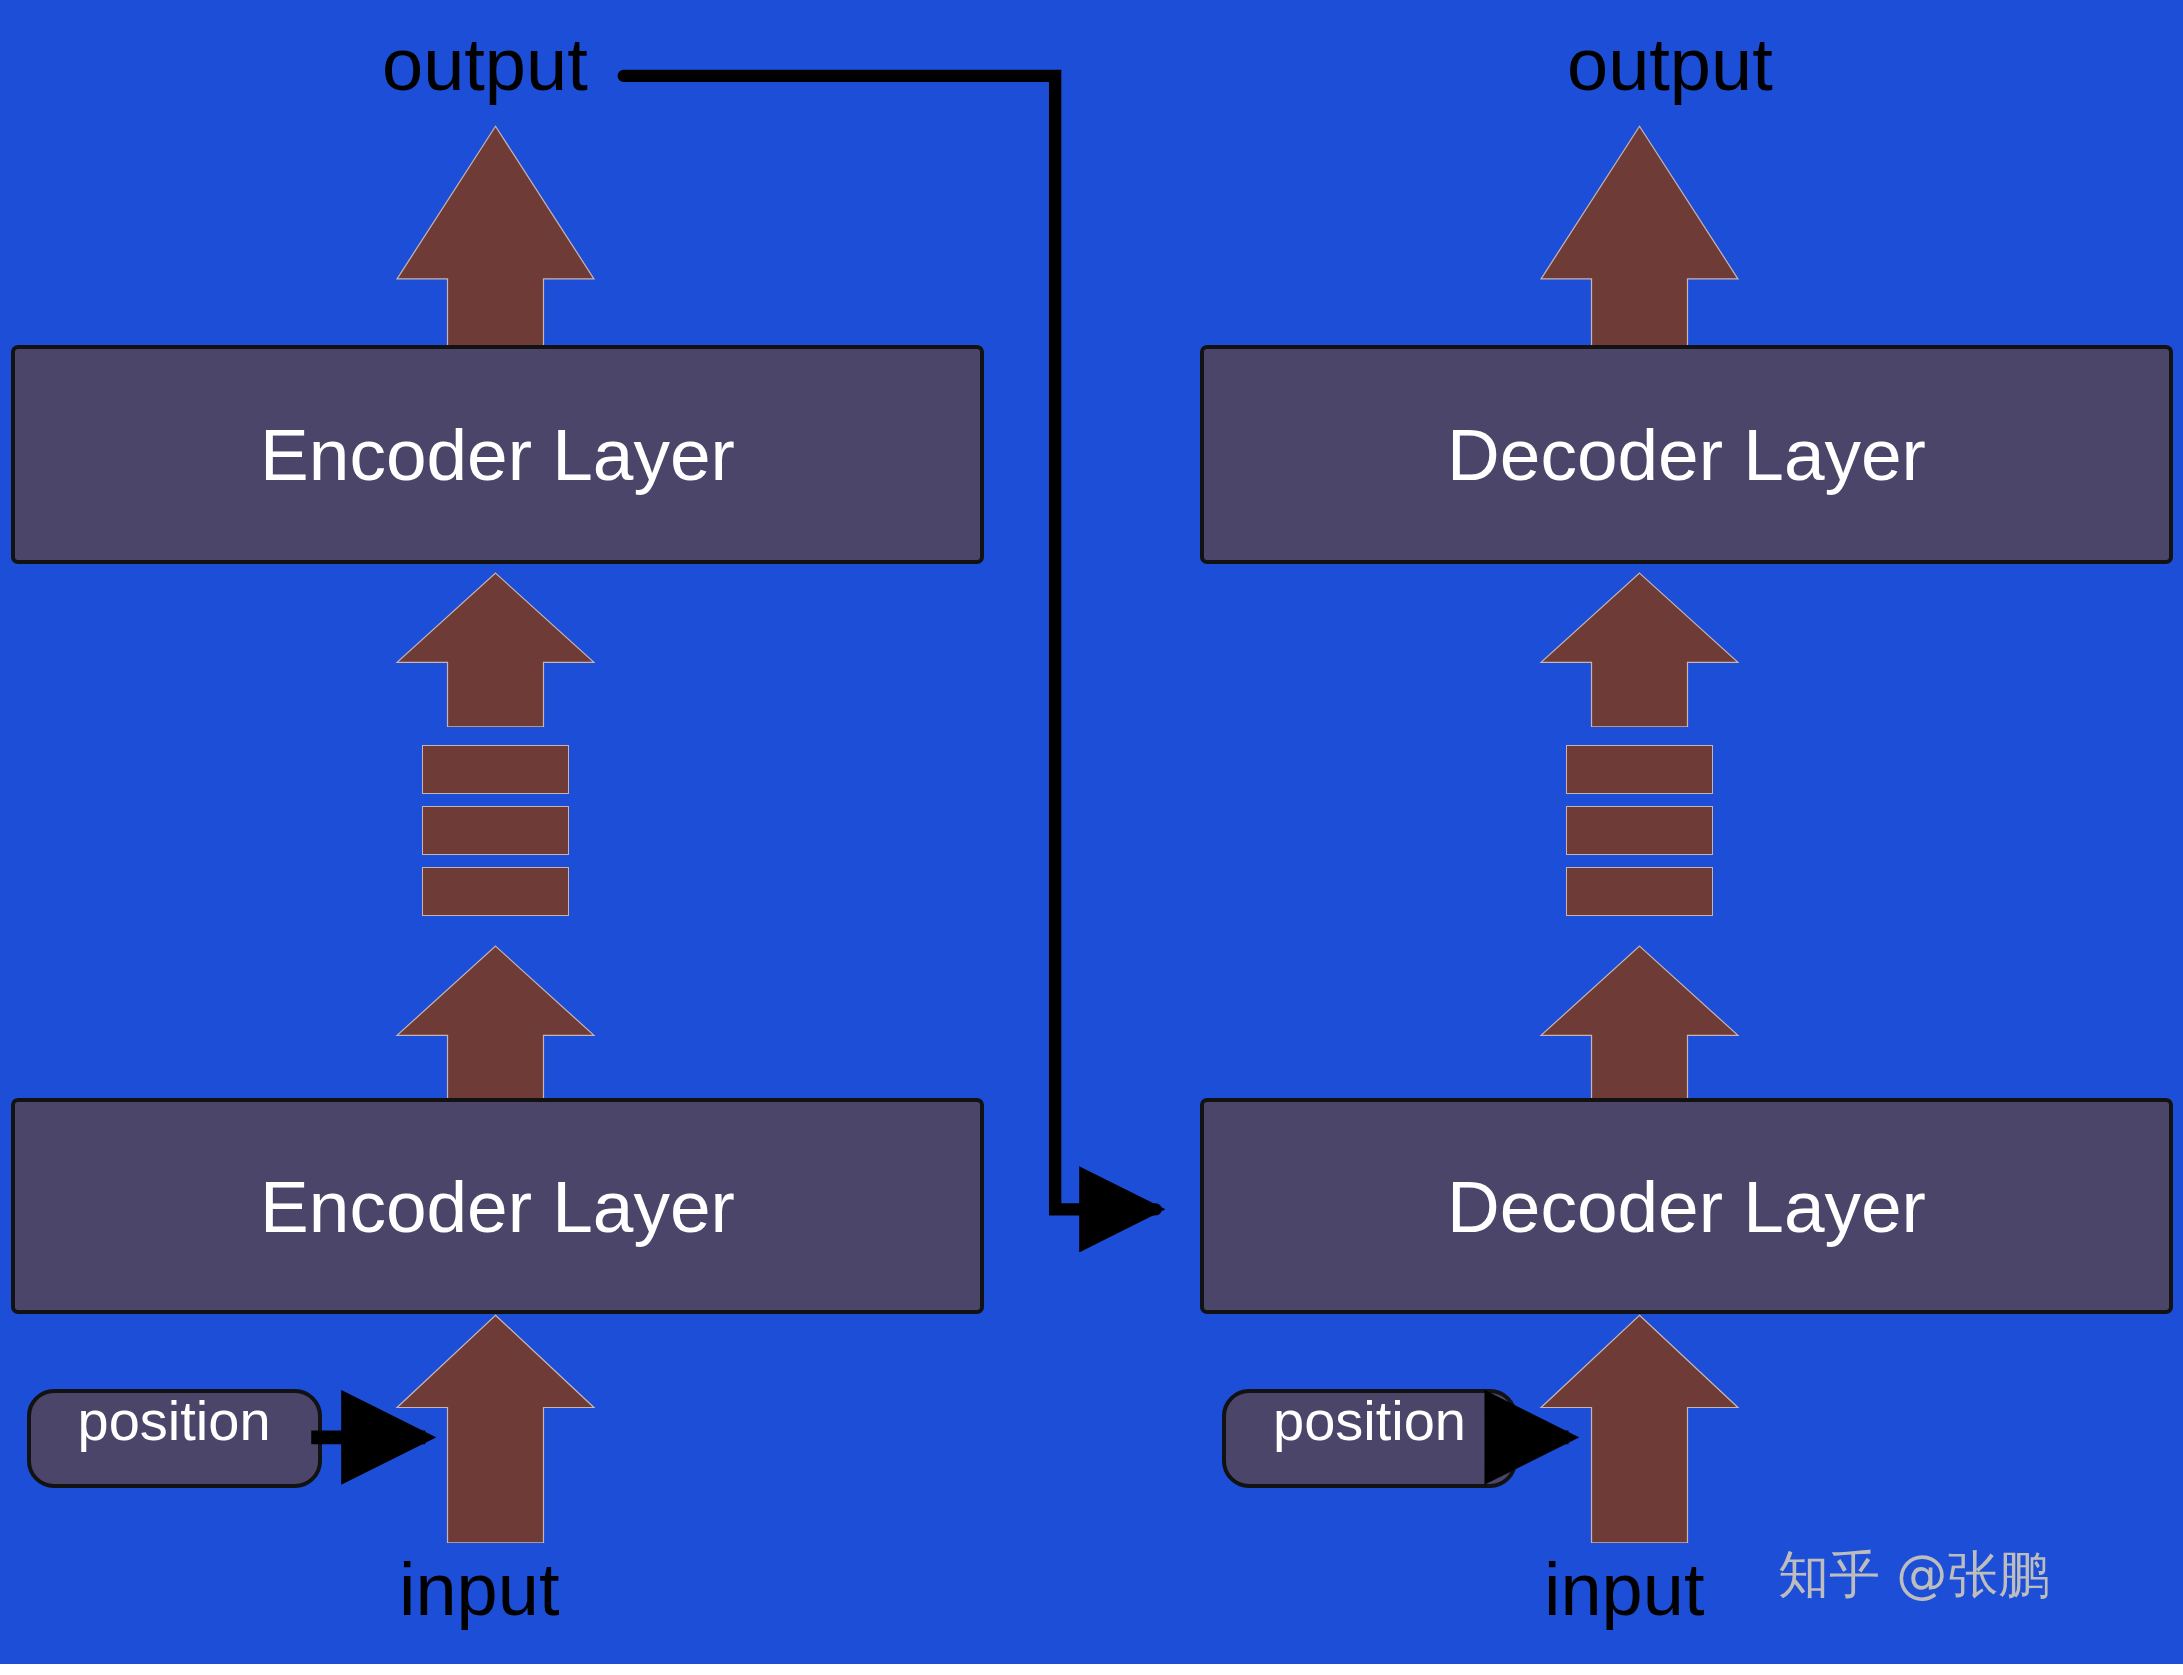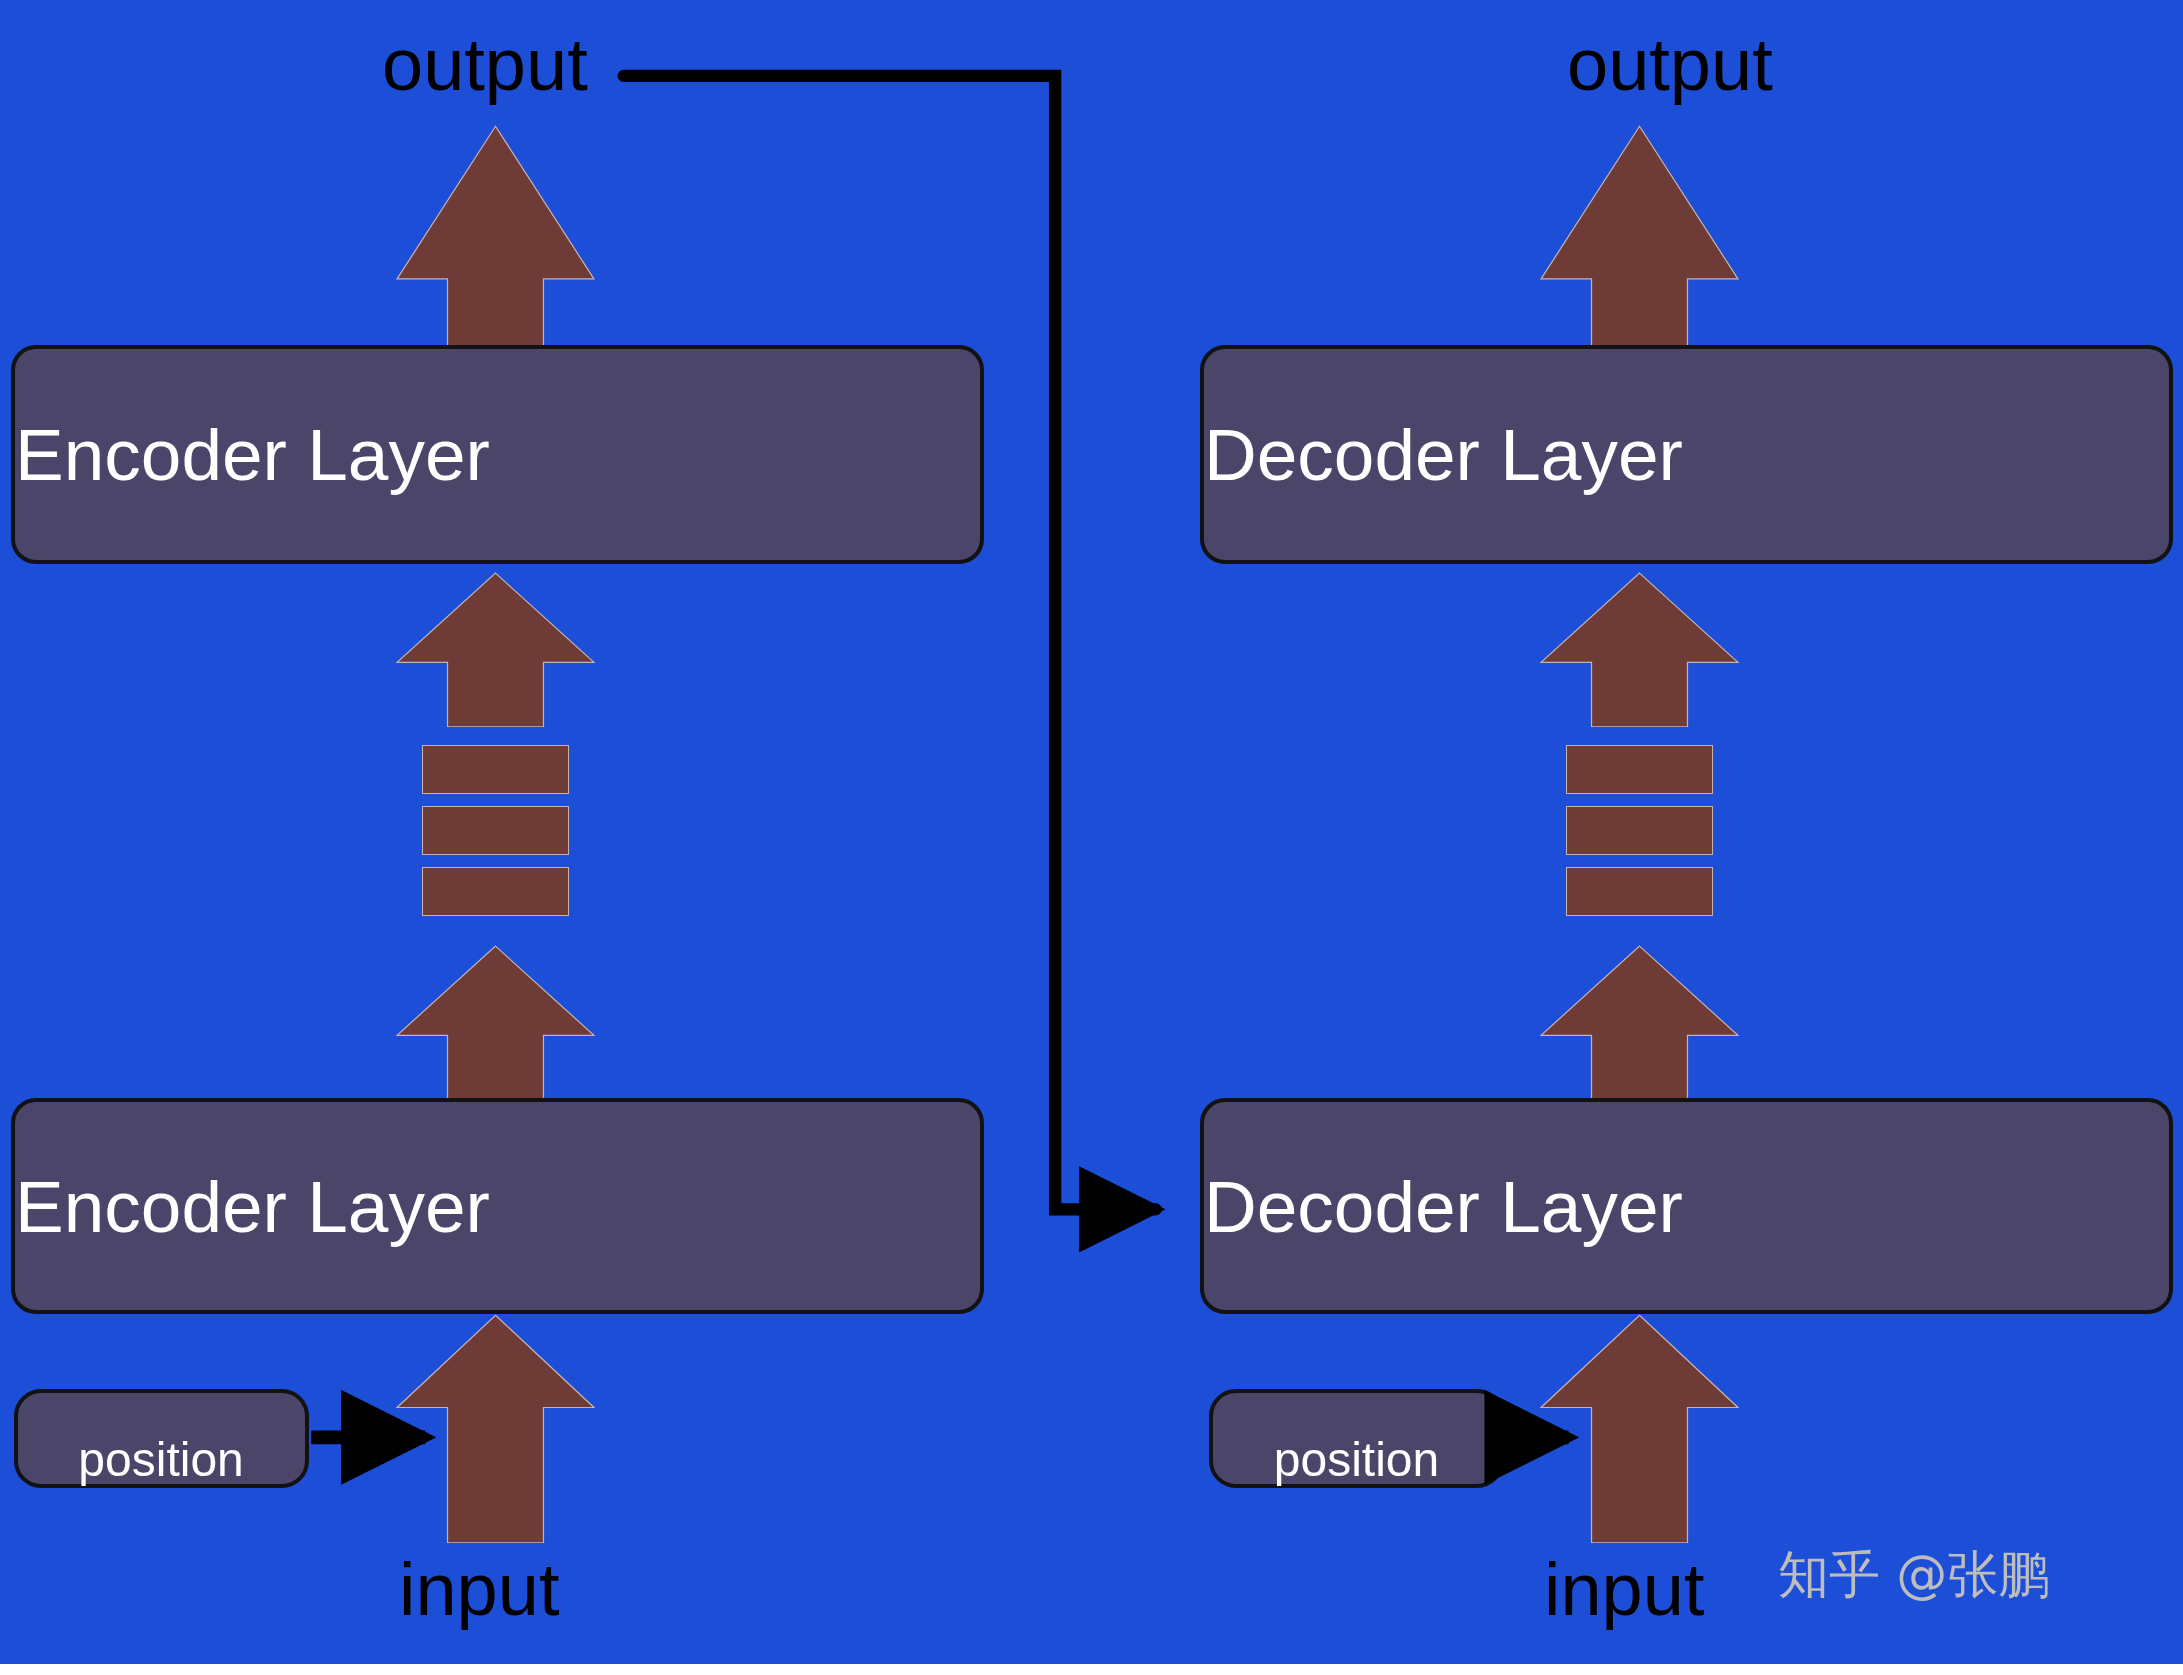--- a/index.html
+++ b/index.html
@@ -14,46 +14,47 @@
     position: relative;
     width: 2183px;
     height: 1664px;
     background: #1d4ed8;
     overflow: hidden;
   }
   .layer-box {
     position: absolute;
     background: #4c456a;
     border: 4.3px solid #121212;
-    border-radius: 25px;
+    border-radius: 7px;
     box-sizing: border-box;
     display: flex;
     align-items: center;
-    justify-content: flex-start;
+    justify-content: center;
     color: #ffffff;
     font-size: 73px;
     font-weight: 400;
     letter-spacing: 0px;
     line-height: 1;
     user-select: none;
   }
   .pos-box {
     position: absolute;
     background: #4c456a;
     border: 4.3px solid #121212;
     border-radius: 27px;
     box-sizing: border-box;
     display: flex;
-    align-items: flex-end;
+    align-items: flex-start;
     justify-content: center;
     color: #ffffff;
-    font-size: 48px;
+    font-size: 56px;
     font-weight: 400;
     line-height: 1;
     user-select: none;
+    margin-left: 13px;
   }
   .io-label {
     position: absolute;
     color: #000000;
     font-size: 74px;
     font-weight: 400;
     line-height: 1;
     white-space: nowrap;
     user-select: none;
   }

